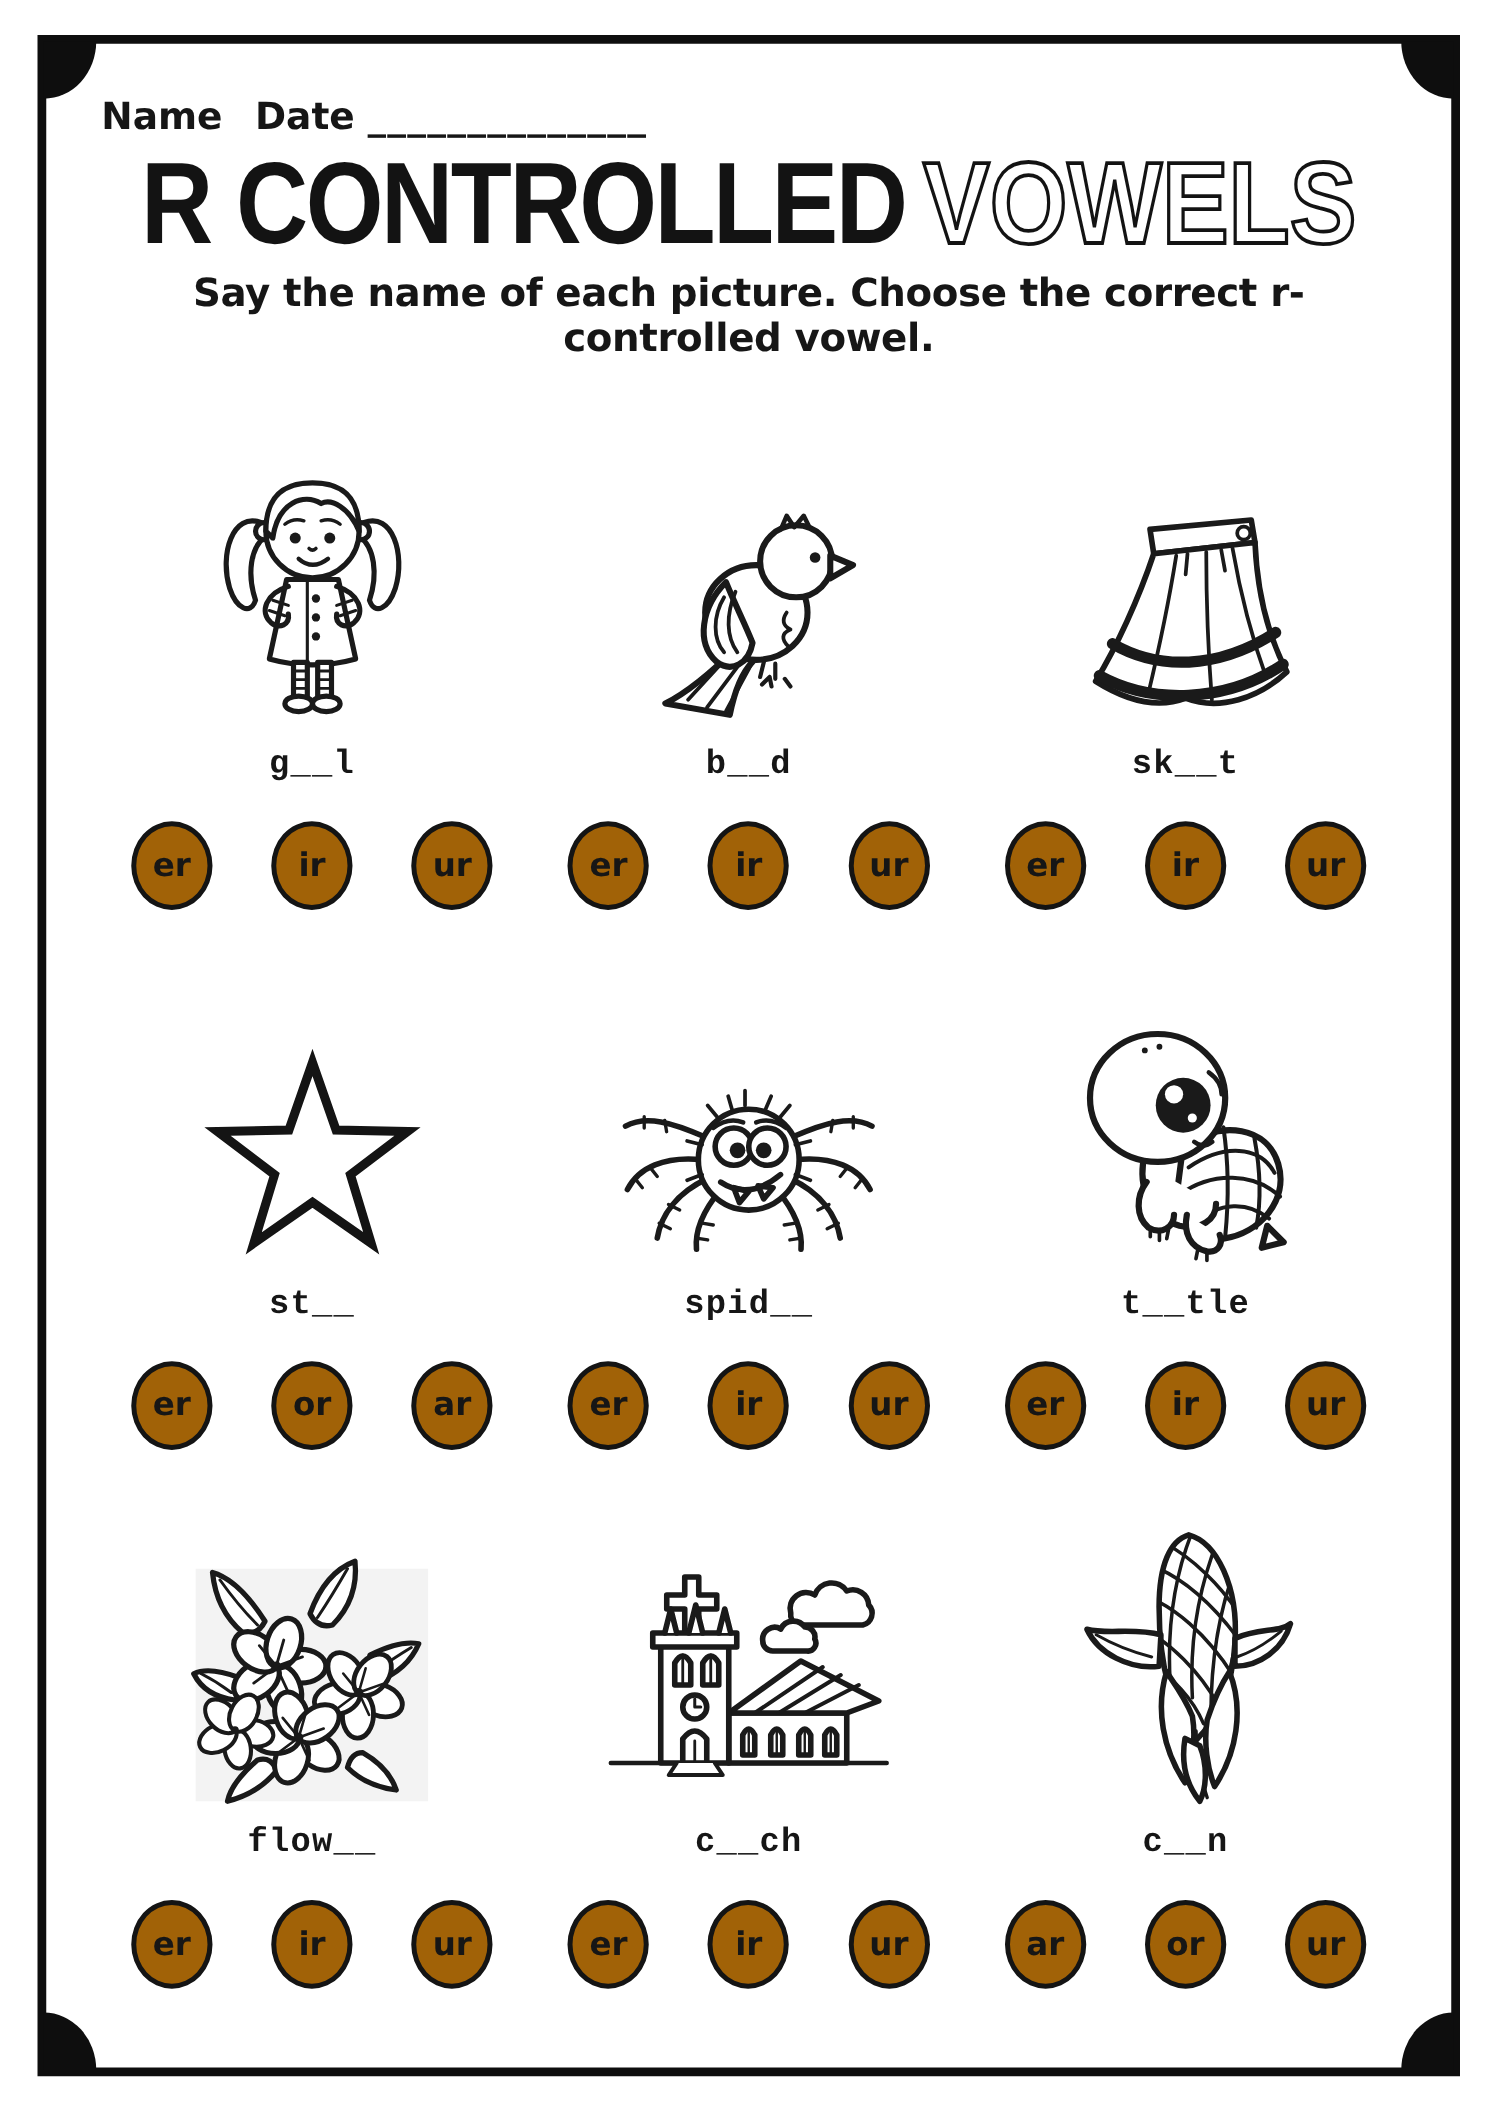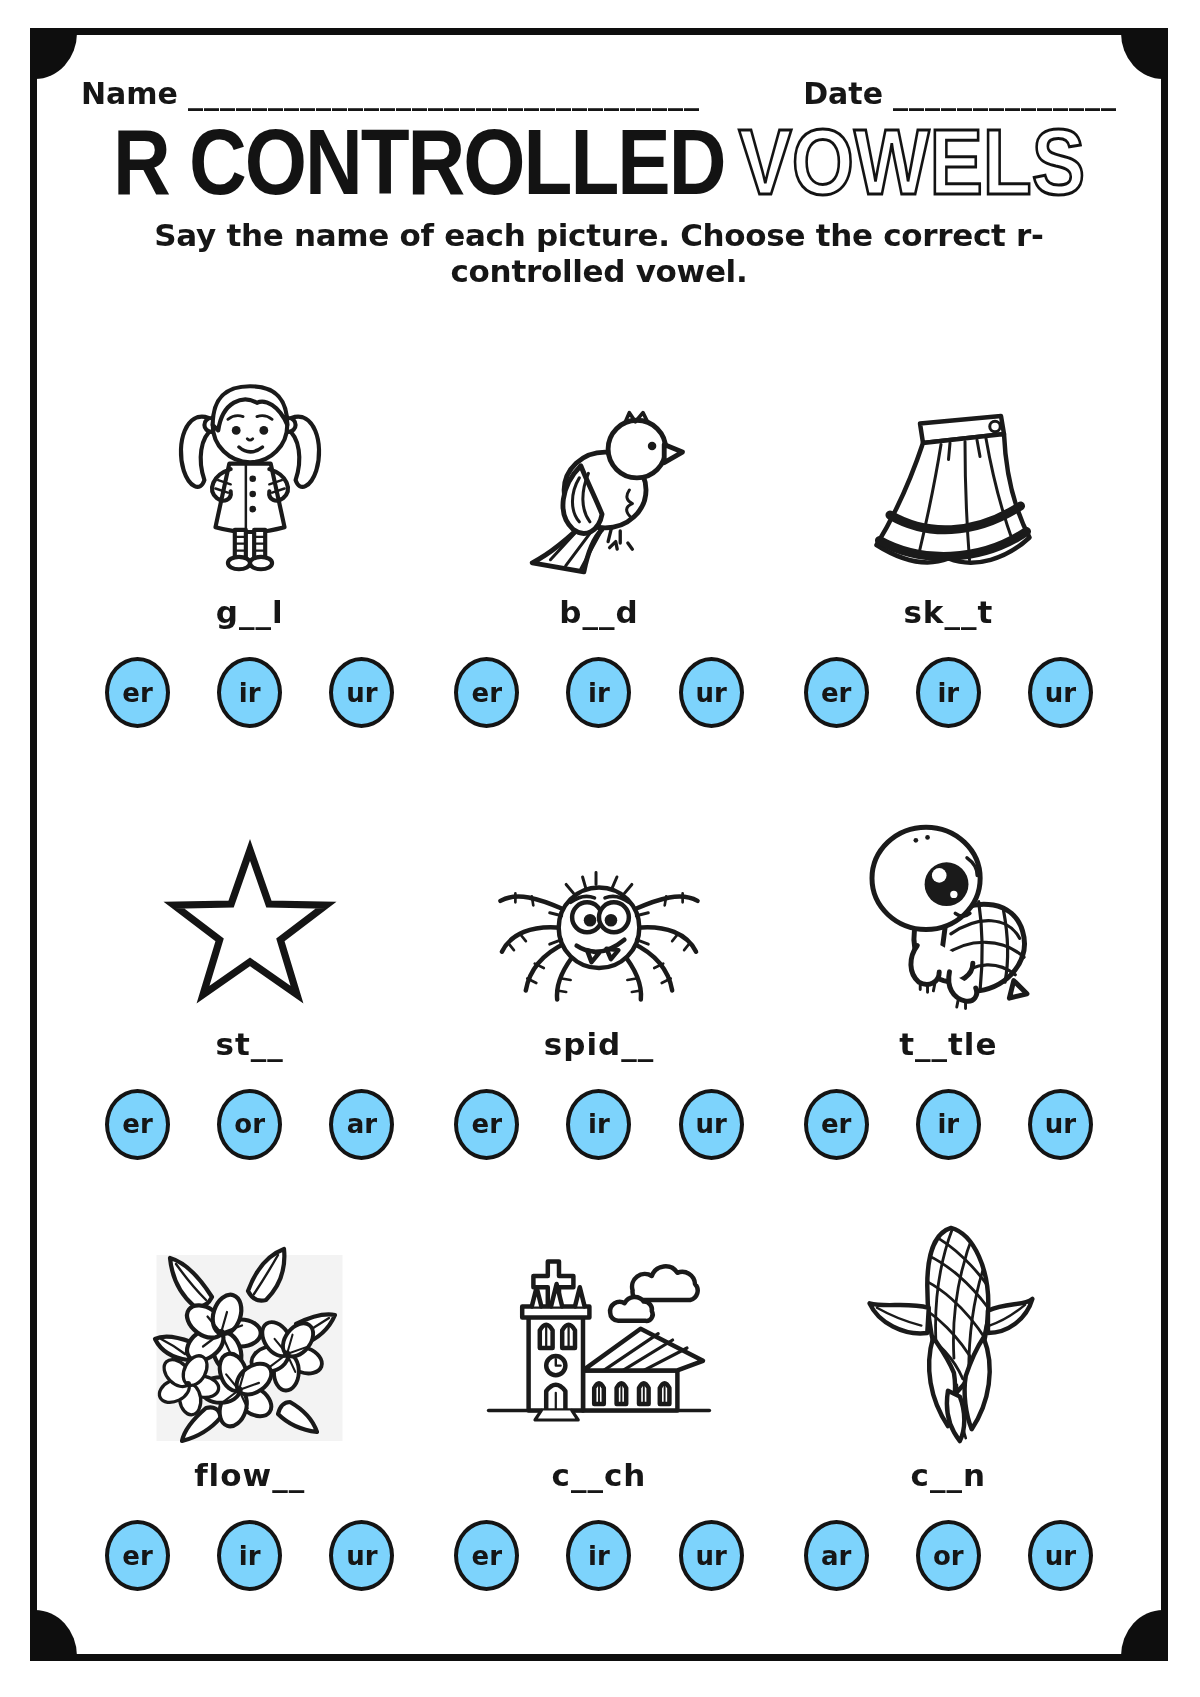--- a/index.html
+++ b/index.html
@@ -16,38 +16,37 @@
   .name-line{flex:1;margin:0 10px;}
   .date-label{margin-left:26px;}
   .date-line{margin-left:10px;}
   .title{margin-top:10px;text-align:center;font-family:"Liberation Sans",sans-serif;font-weight:900;font-size:80px;letter-spacing:-2px;transform:scaleY(1.16);line-height:1.05;white-space:nowrap;}
   .t-solid{color:#131313;}
   .t-outline{color:#ffffff;-webkit-text-stroke:2.6px #131313;margin-left:14px;letter-spacing:0;}
   .instructions{margin-top:12px;text-align:center;font-size:31px;font-weight:600;letter-spacing:-0.3px;}
   .grid{flex:1;margin-top:10px;display:grid;grid-template-columns:1fr 1fr 1fr;grid-template-rows:1fr 1fr 1fr;column-gap:12px;padding-bottom:46px;}
   .cell{display:flex;flex-direction:column;align-items:center;justify-content:flex-end;}
   .pic{flex:1;width:100%;display:flex;align-items:flex-end;justify-content:center;padding-bottom:10px;box-sizing:border-box;}
-  .word{font-size:31px;font-weight:600;height:42px;display:flex;align-items:center;letter-spacing:1px;}
+  .word{font-size:27px;font-weight:600;height:42px;display:flex;align-items:center;letter-spacing:1px;font-family:Liberation Mono, monospace;}
   .opts{width:100%;display:flex;justify-content:space-between;padding:24px 24px 2px;box-sizing:border-box;}
-  .opt{width:57px;height:63px;border:4px solid #141414;border-radius:50%;display:flex;align-items:center;justify-content:center;font-size:26px;font-weight:600;background:#7dd3fc;cursor:pointer;}
+  .opt{width:57px;height:63px;border:4px solid #141414;border-radius:50%;display:flex;align-items:center;justify-content:center;font-size:26px;font-weight:600;background:#a16207;cursor:pointer;}
   svg{display:block;}
 </style>
 </head>
 <body>
 
 <div class="frame">
   <div class="corner tl"></div>
   <div class="corner tr"></div>
   <div class="corner bl"></div>
   <div class="corner br"></div>
 
   <div class="content">
     <div class="header-row">
       <span>Name</span>
-      <span class="hline name-line">________________________________</span>
       <span class="date-label">Date</span>
       <span class="hline date-line">______________</span>
     </div>
 
     <div class="title">
       <span class="t-solid">R CONTROLLED</span><span class="t-outline">VOWELS</span>
     </div>
 
     <div class="instructions">Say the name of each picture. Choose the correct r-controlled vowel.</div>
 

